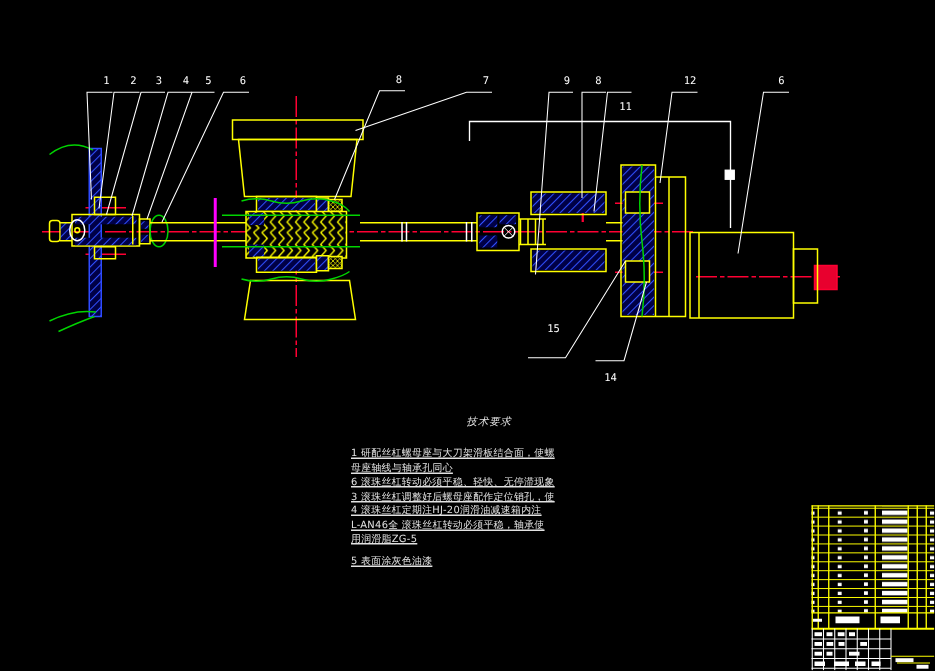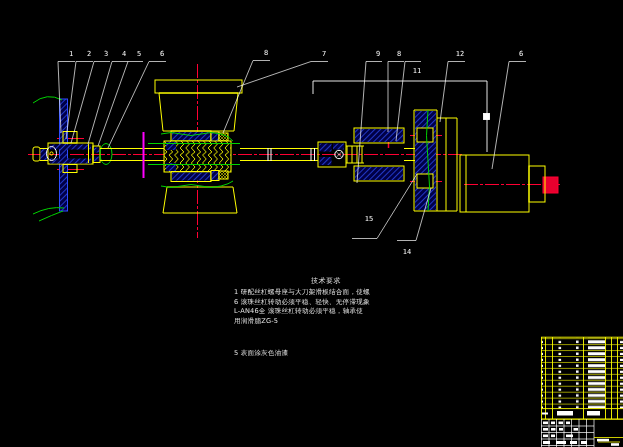--- a/index.html
+++ b/index.html
@@ -1,25 +1,25 @@
 <!DOCTYPE html>
 <html><head>
 <meta charset="utf-8">
 <style>
   html,body{margin:0;padding:0;background:#000;}
   #screen{position:relative;width:623px;height:447px;background:#000;overflow:hidden;
           font-family:"DejaVu Sans",sans-serif;}
   svg{position:absolute;left:0;top:0;}
   .callout{position:absolute;color:#fff;font-family:"DejaVu Sans Mono",monospace;
            font-size:7px;line-height:7px;transform:translateX(-50%);}
-  #tech{position:absolute;left:234px;top:288px;color:#e2e2e2;font-size:6.6px;
-        line-height:9.55px;white-space:nowrap;letter-spacing:.2px;}
+  #tech{position:absolute;left:234px;top:298px;color:#e2e2e2;font-size:6.6px;
+        line-height:9.55px;white-space:nowrap;letter-spacing:.2px;text-decoration:underline;}
   #tech-title{position:absolute;left:311px;top:276px;color:#e2e2e2;font-size:7px;
-        white-space:nowrap;letter-spacing:.5px;}
-  .gap{margin-top:23px;}
+        white-space:nowrap;letter-spacing:.5px;font-style:italic;}
+  .gap{margin-top:5px;}
 </style>
 </head>
 <body>
 
 <div id="screen">
 
 <svg width="623" height="447" viewBox="0 0 623 447">
   <defs>
     <pattern id="bh" width="4" height="4" patternUnits="userSpaceOnUse" patternTransform="rotate(45)">
       <rect width="4" height="4" fill="#000046"></rect>
@@ -249,19 +249,22 @@
 <span class="callout" style="left:399px;top:51px">8</span>
 <span class="callout" style="left:417px;top:68px">11</span>
 <span class="callout" style="left:460px;top:51px">12</span>
 <span class="callout" style="left:521px;top:51px">6</span>
 <span class="callout" style="left:407px;top:249px">14</span>
 <span class="callout" style="left:369px;top:216px">15</span>
 
 <div id="tech-title">技术要求</div>
 <div id="tech">
   <div>1 研配丝杠螺母座与大刀架滑板结合面，使螺</div>
+  <div>母座轴线与轴承孔同心</div>
   <div>6 滚珠丝杠转动必须平稳、轻快、无停滞现象</div>
+  <div>3 滚珠丝杠调整好后螺母座配作定位销孔，使</div>
+  <div>4 滚珠丝杠定期注HJ-20润滑油减速箱内注</div>
   <div>L-AN46全  滚珠丝杠转动必须平稳，轴承使</div>
   <div>用润滑脂ZG-5</div>
   <div class="gap">5 表面涂灰色油漆</div>
 </div>
 
 </div>
 
 </body></html>

